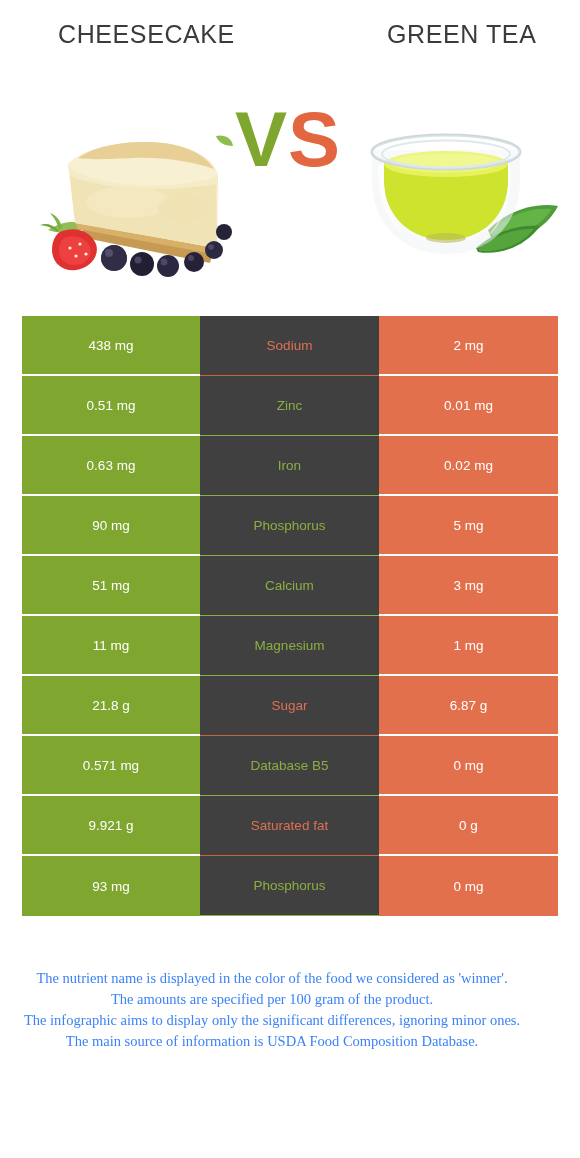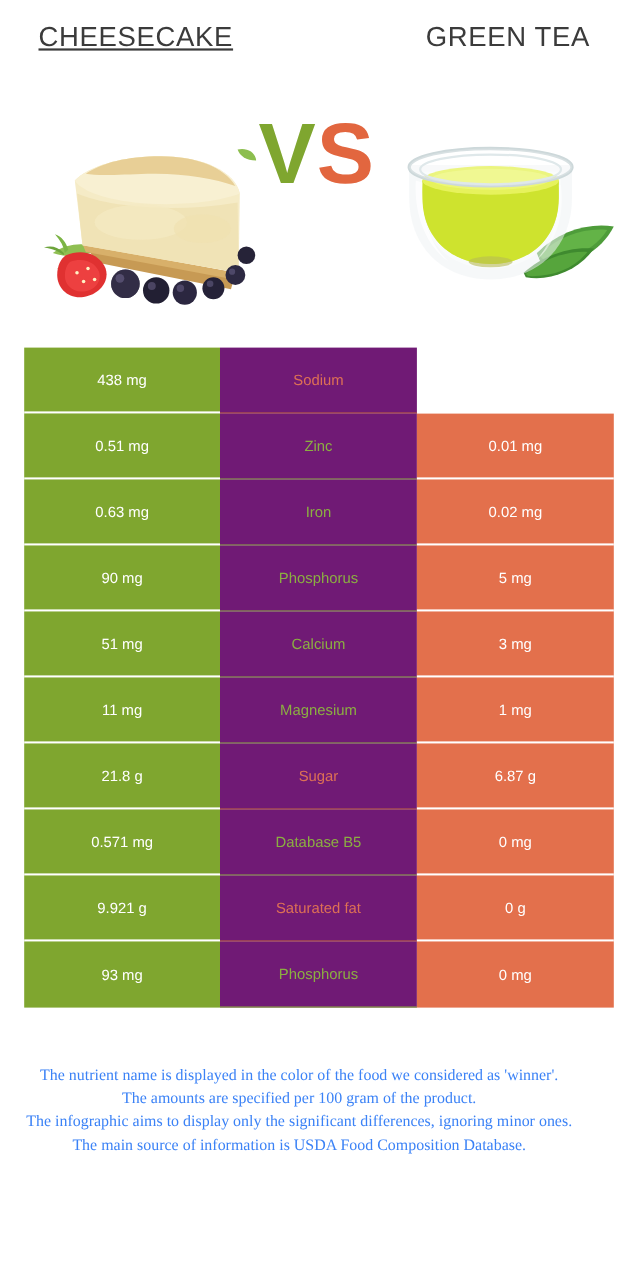--- a/index.html
+++ b/index.html
@@ -25,21 +25,21 @@
   .food-title {
     position: absolute;
     top: 20px;
     font-size: 25px;
     font-weight: 300;
     letter-spacing: 0.6px;
     color: #3b3b3b;
     white-space: nowrap;
     font-family: "Liberation Sans", sans-serif;
   }
-  .food-title.left  { left: 35px; text-decoration: underline; }
+  .food-title.left  { left: 58px; }
   .food-title.right { left: 387px; }
 
   
   .hero {
     position: relative;
     height: 228px;
   }
   .hero-img {
     position: absolute;
     top: 0;
@@ -89,21 +89,21 @@
     box-sizing: border-box;
   }
   .cell-left {
     width: 178px;
     background: #7FA62F;
     color: #ffffff;
     border-bottom: 2px solid #ffffff;
   }
   .cell-mid {
     width: 179px;
-    background: #701a75;
+    background: #404040;
     font-size: 13.5px;
   }
   .cell-right {
     width: 179px;
     background: #E3704C;
     color: #ffffff;
     border-bottom: 2px solid #ffffff;
   }
 
   .row:last-child .cell-left,
@@ -227,20 +227,21 @@
     <span class="v">V</span><span class="s">S</span>
   </div>
 </div>
 
 <div class="table" id="table-root">
     <div class="row win-right">
       <div class="cell cell-left">438 mg</div>
       <div class="cell cell-mid">
         <span class="nutrient-label">Sodium</span>
       </div>
+      <div class="cell cell-right">2 mg</div>
     </div>
     <div class="row win-left">
       <div class="cell cell-left">0.51 mg</div>
       <div class="cell cell-mid">
         <span class="nutrient-label">Zinc</span>
       </div>
       <div class="cell cell-right">0.01 mg</div>
     </div>
     <div class="row win-left">
       <div class="cell cell-left">0.63 mg</div>

